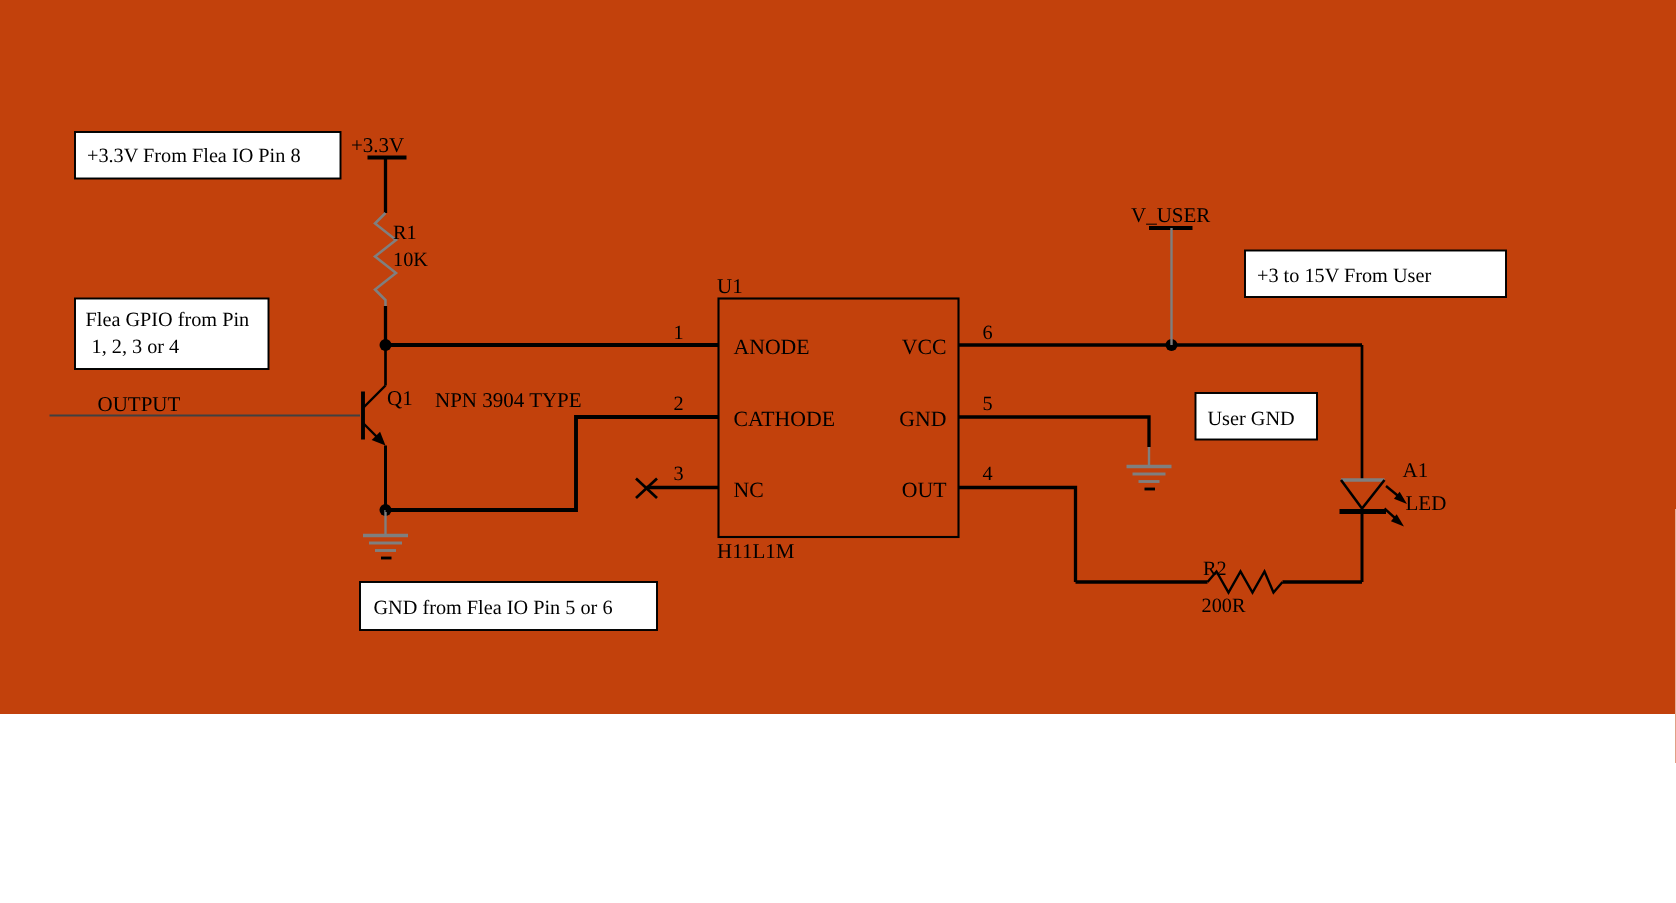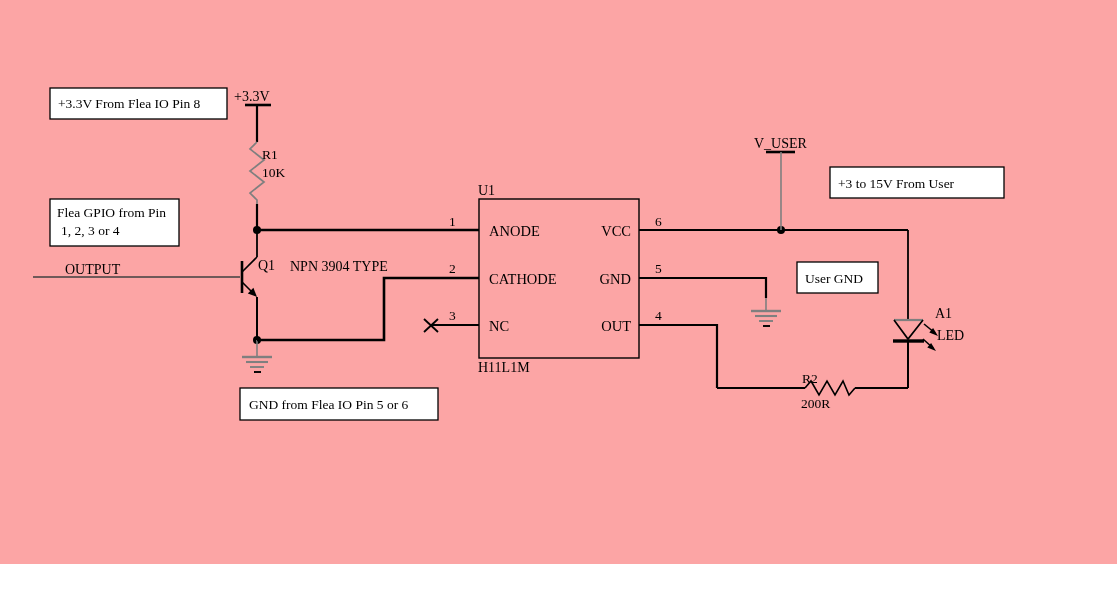--- a/index.html
+++ b/index.html
@@ -1,16 +1,16 @@
 <!DOCTYPE html>
 <html><head>
 <meta charset="utf-8">
 <style>
   html,body{margin:0;padding:0;background:#ffffff;}
-  .stage{position:relative;width:1117px;height:564px;background:#fca5a5;overflow:hidden;}
+  .stage{position:relative;width:1117px;height:476px;background:#c2410c;overflow:hidden;}
   svg{display:block;}
   svg text{font-family:"Liberation Serif","DejaVu Serif",serif;fill:#000000;}
   .t13{font-size:13.5px;}
   .t14{font-size:14px;}
   .t14b{font-size:14.5px;}
   .wire-thick{stroke:#000000;stroke-width:2.6;fill:none;}
   .wire-med{stroke:#000000;stroke-width:2.2;fill:none;}
   .wire-thin{stroke:#404040;stroke-width:1.4;fill:none;}
   .comp{stroke:#7f7f7f;stroke-width:1.7;fill:none;}
   .gndline{stroke:#7f7f7f;fill:none;}

